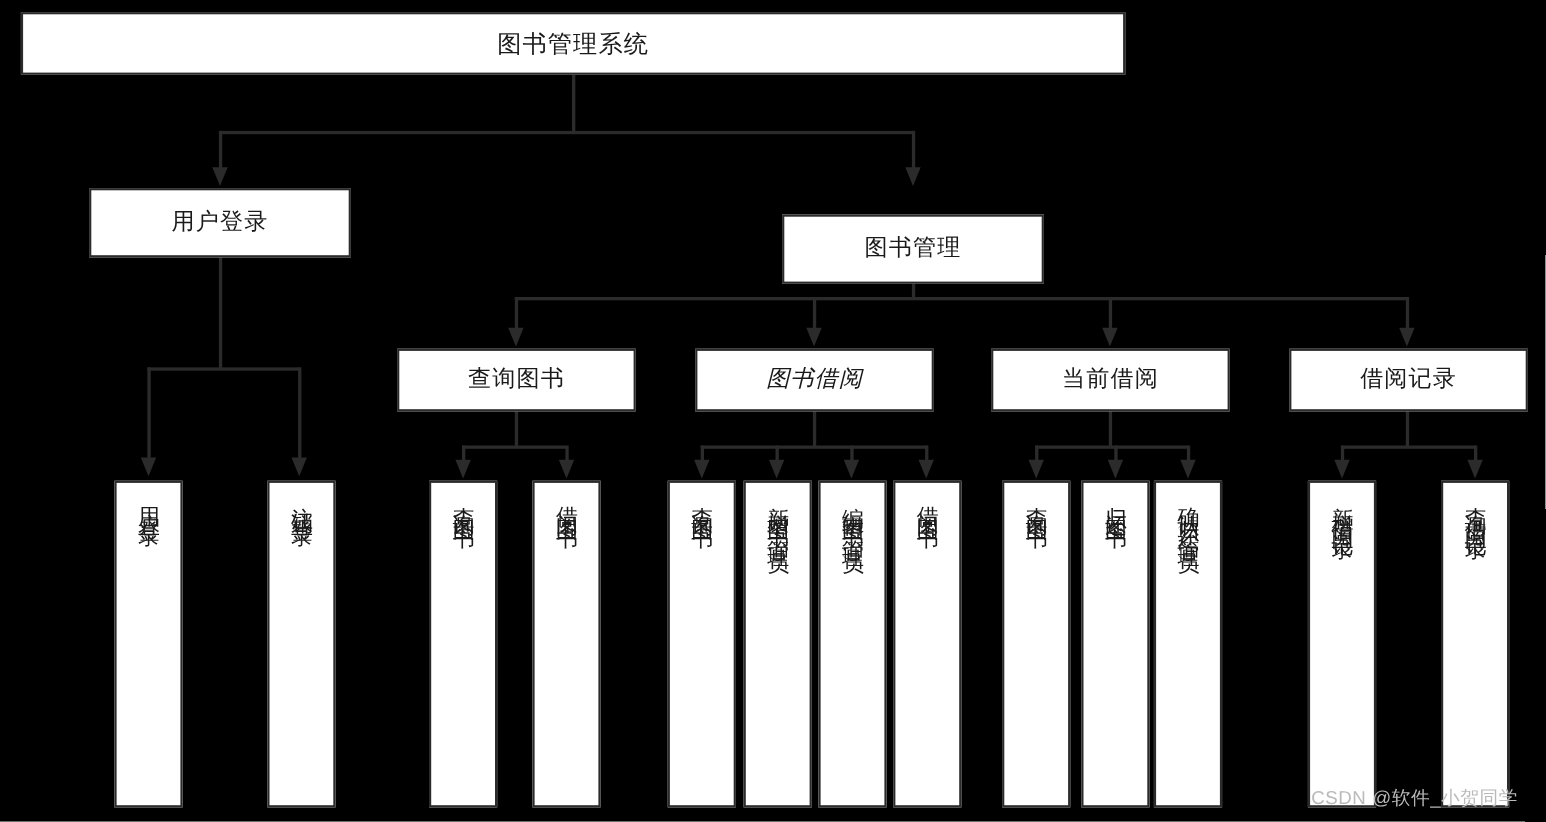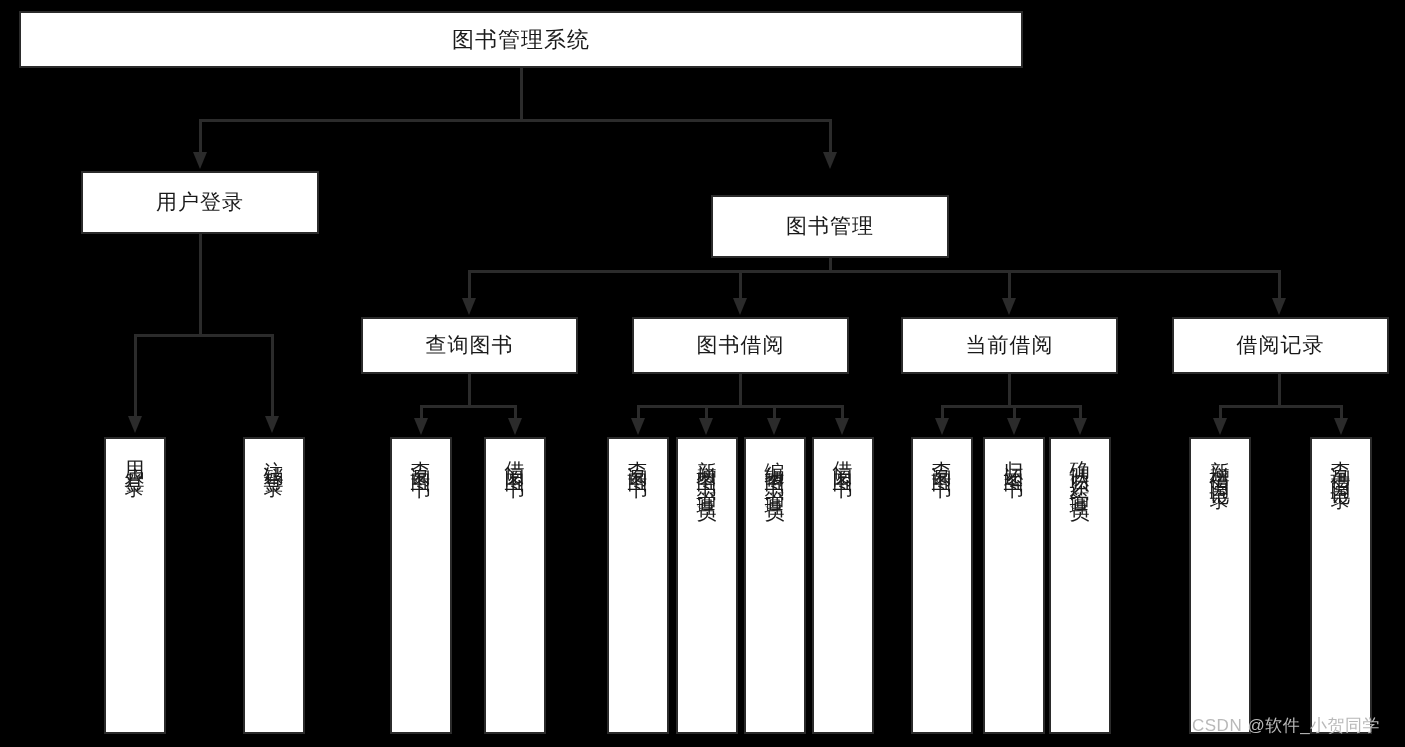--- a/index.html
+++ b/index.html
@@ -152,21 +152,21 @@
   <div class="node" style="left:81px; top:171px; width:238px; height:63px;">
     <span class="label">用户登录</span>
   </div>
   <div class="node" style="left:711px; top:171px; width:238px; height:63px;margin-top:24px;">
     <span class="label">图书管理</span>
   </div>
 
   <div class="node" style="left:361px; top:317px; width:217px; height:57px;">
     <span class="label">查询图书</span>
   </div>
-  <div class="node" style="left:632px; top:317px; width:217px; height:57px;">
+  <div class="node" style="left:632px; top:317px; width:217px; height:57px;font-style:italic;">
     <span class="label">图书借阅</span>
   </div>
   <div class="node" style="left:1172px; top:317px; width:217px; height:57px;">
     <span class="label">借阅记录</span>
   </div>
   <div class="node" style="left:901px; top:317px; width:217px; height:57px;">
     <span class="label">当前借阅</span>
   </div>
 
   <div class="node leaf" style="left:104px; top:437px; width:62px; height:297px;">

